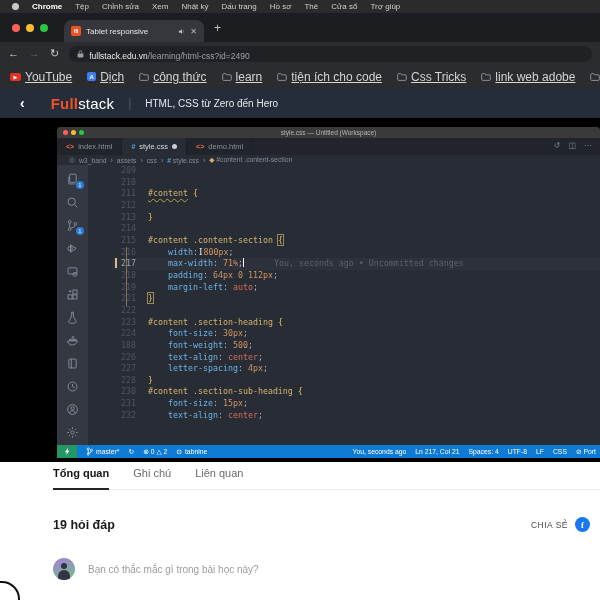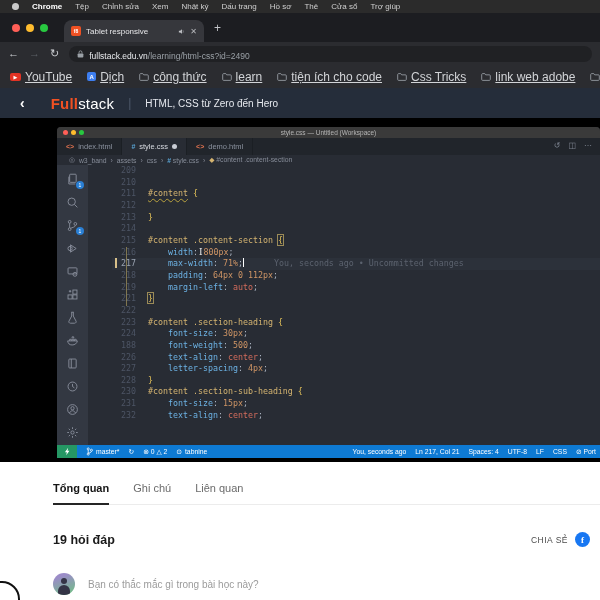--- a/index.html
+++ b/index.html
@@ -86,21 +86,21 @@
   .hl{outline:1px solid rgba(216,191,108,.65);}
   .ibeam{color:#ececec;font-family:"DejaVu Serif",serif;font-size:9px;padding:0 1px;}
   .caret{display:inline-block;width:1px;height:9px;background:#fff;vertical-align:-1px;}
   .bguide{position:absolute;left:38px;top:82px;height:59px;border-left:1px solid rgba(216,191,108,.5);}
   .vstatus{height:13px;background:#0e7ad3;display:flex;align-items:center;flex:none;font-size:6.8px;color:#fff;}
   .vrem{width:20px;height:13px;background:#259764;display:flex;align-items:center;justify-content:center;flex:none;}
   .sitem{display:flex;align-items:center;gap:3px;margin-left:9px;white-space:nowrap;}
   .sright{margin-left:auto;display:flex;gap:9px;margin-right:4px;white-space:nowrap;}
   
   .content{position:absolute;left:0;top:462px;width:600px;height:138px;background:#fff;}
-  .ltabs{margin:20px 0 0 53px;display:flex;gap:24px;border-bottom:1px solid #ececec;}
+  .ltabs{margin:5px 0 0 53px;display:flex;gap:24px;border-bottom:1px solid #ececec;}
   .ltab{font-size:11px;color:#6b6b6b;padding-bottom:9px;}
   .ltab.act{color:#151515;font-weight:bold;border-bottom:2px solid #252525;margin-bottom:-1px;}
   .qarow{margin:27px 10px 0 53px;display:flex;align-items:center;}
   .qah{font-size:12.5px;font-weight:bold;color:#1a1a1a;}
   .share{margin-left:auto;display:flex;align-items:center;gap:7px;}
   .share .sl{font-size:8.5px;color:#4b4b4b;letter-spacing:.5px;}
   .fb{width:15px;height:15px;border-radius:50%;background:#1877f2;color:#fff;font-size:9px;font-weight:bold;
       display:flex;align-items:center;justify-content:center;font-family:"Liberation Serif",serif;}
   .crow{margin:26px 0 0 53px;display:flex;align-items:center;gap:13px;}
   .avatar{width:22px;height:22px;border-radius:50%;background:linear-gradient(160deg,#9b8cc8 20%,#76b88e 85%);

